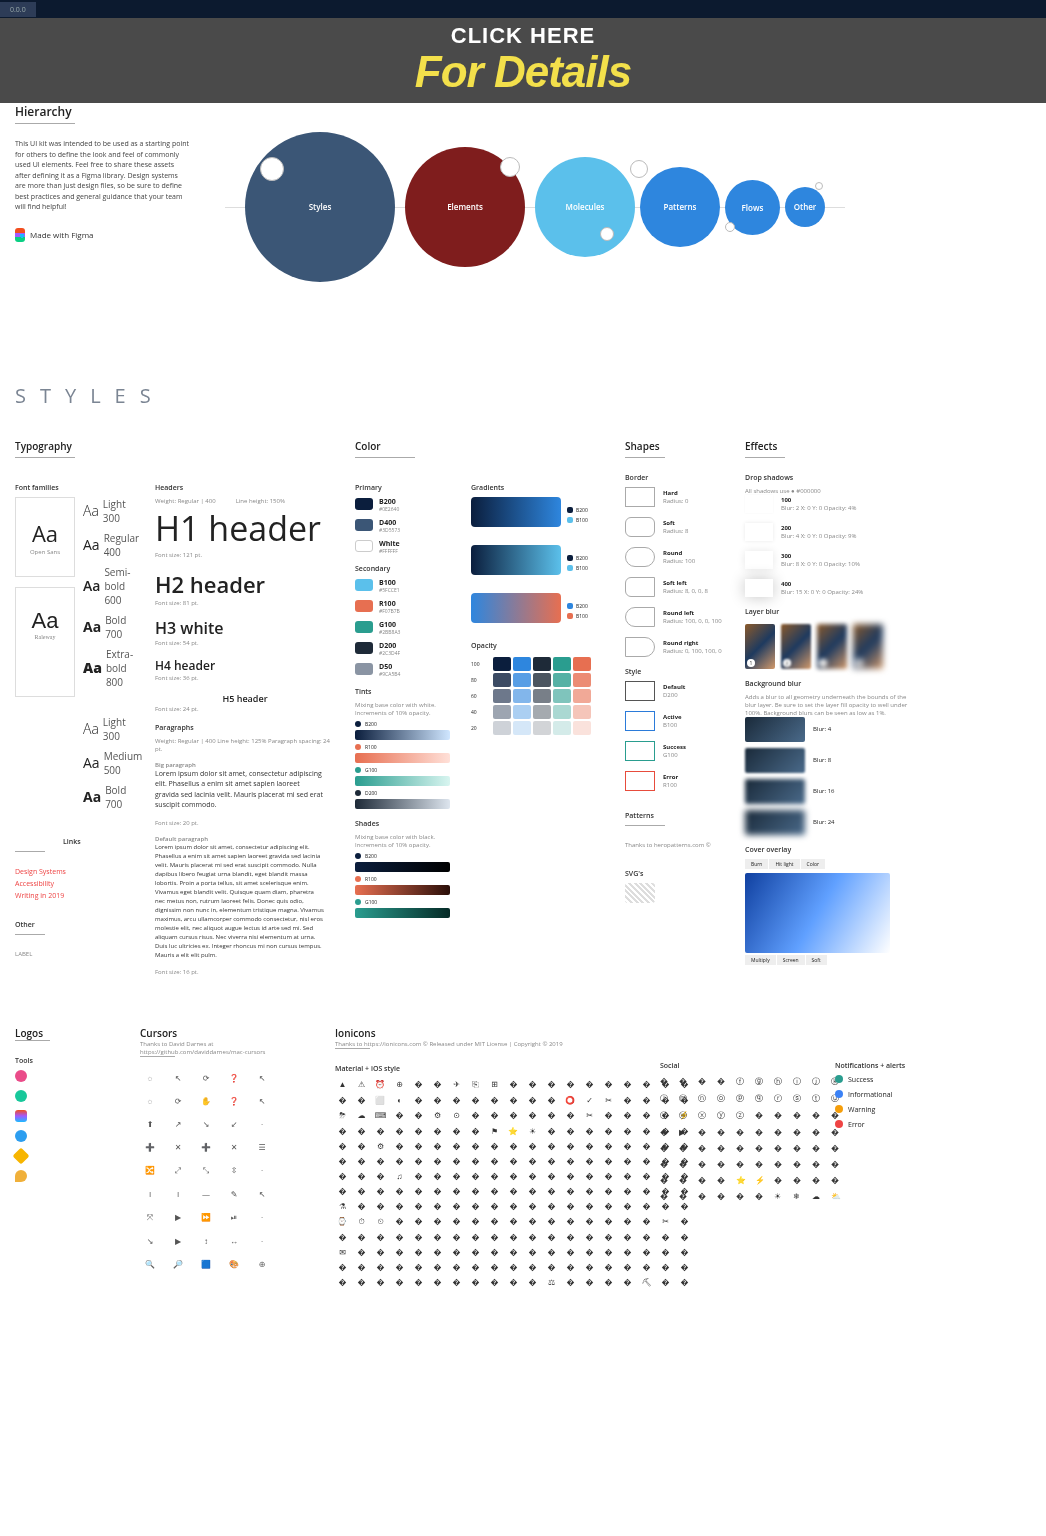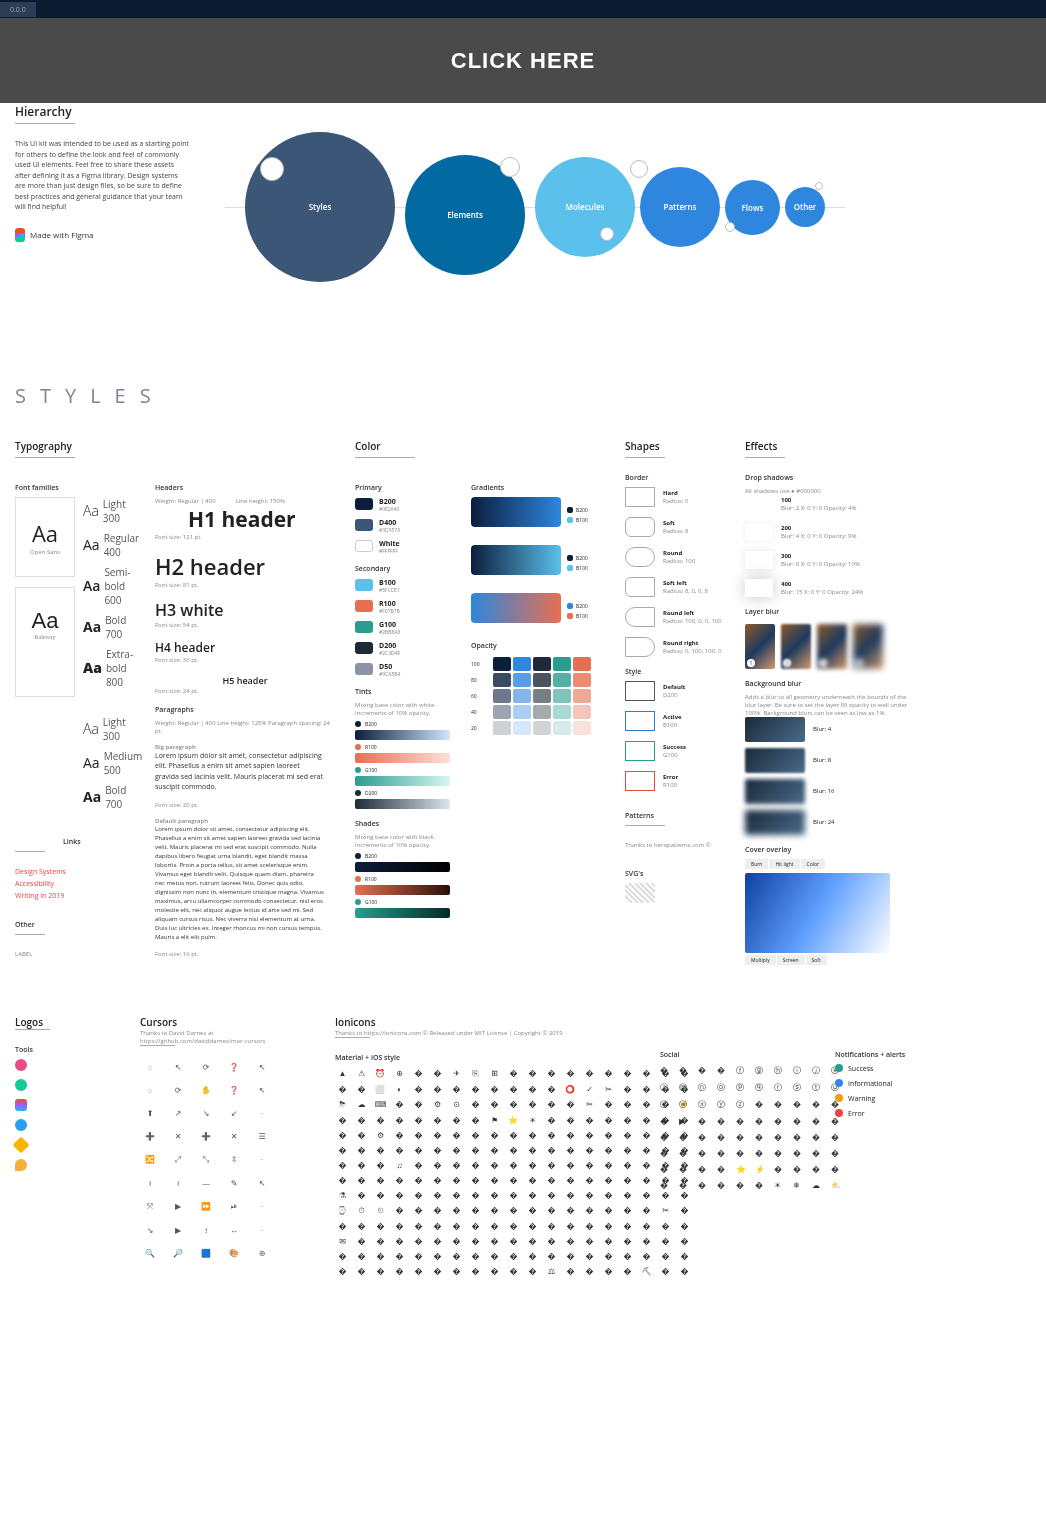--- a/index.html
+++ b/index.html
@@ -34,21 +34,21 @@
   .col .underline { width:60px; }
   .mini-h { font-size:7px; color:#333; font-weight:600; margin:10px 0 5px 0; }
   .cap { font-size:6px; color:#888; }
   
   .fontbox { border:1px solid #ddd; padding:20px 10px; text-align:center; margin-bottom:10px; width:60px; }
   .fontbox .big { font-size:22px; }
   .fontbox .nm { font-size:6px; color:#888; }
   .weights .w { display:flex; align-items:center; gap:4px; margin-bottom:6px; }
   .weights .w span.a { font-size:14px; }
   .weights .w span.lbl { font-size:10px; color:#555; width:40px; }
-  .h1samp { font-size:21px; font-weight:700;margin-left:33px; }
+  .h1samp { font-size:34px; font-weight:400; }
   .h2samp { font-size:22px; font-weight:600; }
   .h3samp { font-size:16px; font-weight:600; }
   .h4samp { font-size:12px; font-weight:600; }
   .h5samp { font-size:9px; font-weight:600;text-align:center; }
   .fs { font-size:6px; color:#888; margin-bottom:10px; }
   .para { font-size:7px; color:#333; line-height:1.5; max-width:170px; margin-bottom:8px; }
   .link { font-size:7px; color:#e44; margin-bottom:3px; display:block; }
   
   .swrow { display:flex; align-items:center; gap:6px; margin-bottom:6px; }
   .sw { width:18px; height:12px; border-radius:3px; }
@@ -96,20 +96,21 @@
 </head>
 <body>
 
 <div class="topbar">
   <div class="ver">0.0.0</div>
 </div>
 
 <div class="banner">
   <div style="text-align:center;">
     <div class="click">CLICK HERE</div>
+    <div class="det">For Details</div>
   </div>
 </div>
 
 <div class="page">
 
 
 <div style="display:flex;">
   <div style="width:200px;">
     <h2 class="sub">Hierarchy</h2>
     <div class="underline"></div>
@@ -120,21 +121,21 @@
     </div>
   </div>
 </div>
 
 <div class="circles">
   <div class="axis"></div>
   <div class="circle" style="width:150px;height:150px;background:#3B5676;left:20px;top:20px;">
         <span>Styles</span>
       </div>
   <div class="dot" style="width:24px;height:24px;left:35px;top:45px;"></div>
-  <div class="circle" style="width:120px;height:120px;background:#0369a1;left:180px;top:43px;">
+  <div class="circle" style="width:120px;height:120px;background:#7f1d1d;left:180px;top:35px;">
         <span>Elements</span>
       </div>
   <div class="dot" style="width:20px;height:20px;left:275px;top:45px;"></div>
   <div class="circle" style="width:100px;height:100px;background:#5BC0EB;left:310px;top:45px;">
         <span>Molecules</span>
       </div>
   <div class="dot" style="width:18px;height:18px;left:405px;top:48px;"></div>
   <div class="circle" style="width:80px;height:80px;background:#2E86DE;left:415px;top:55px;">
         <span>Patterns</span>
       </div>

